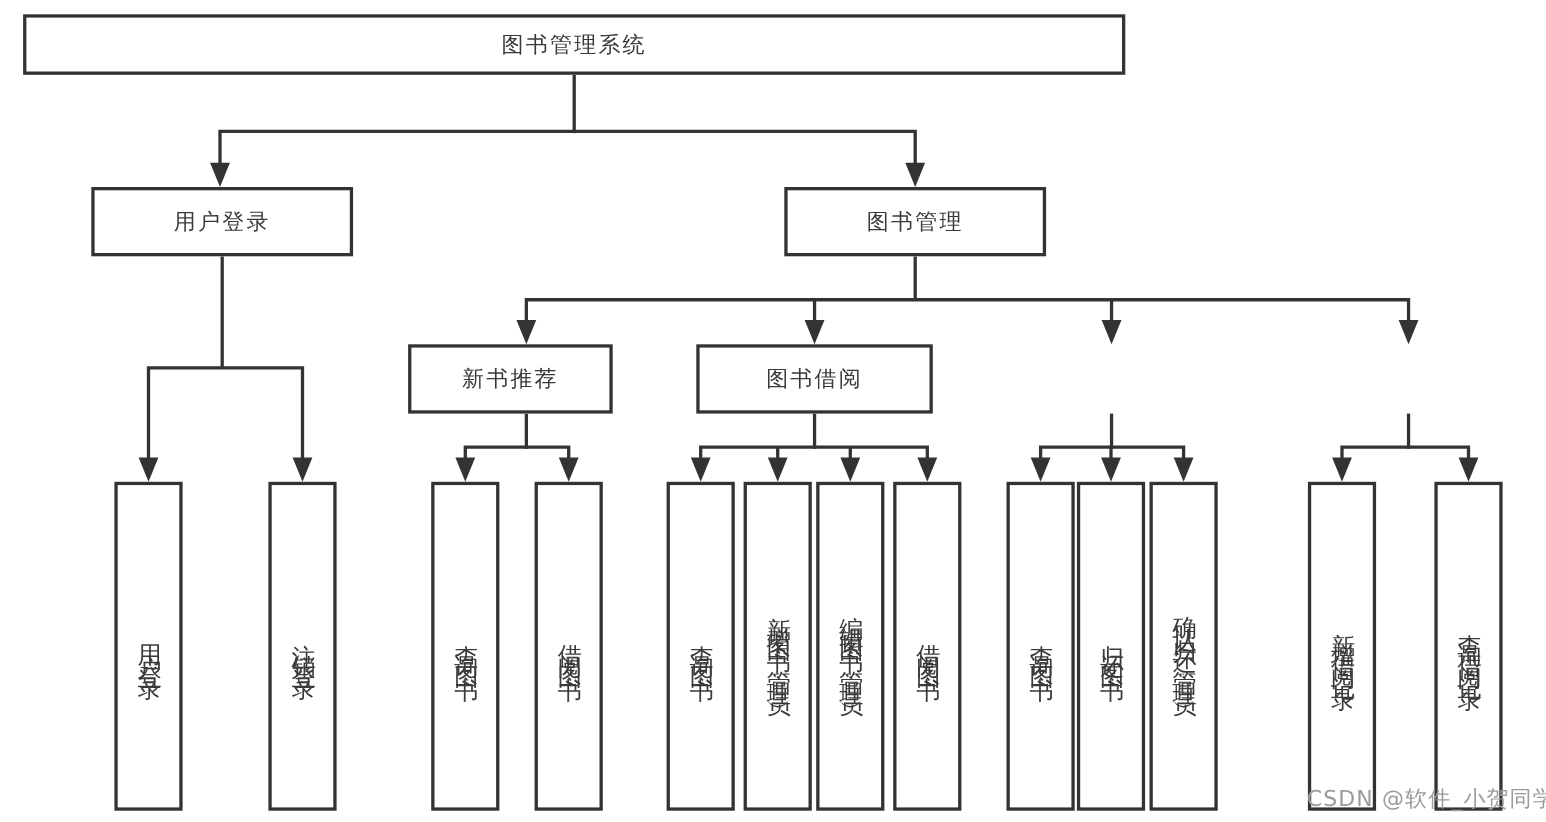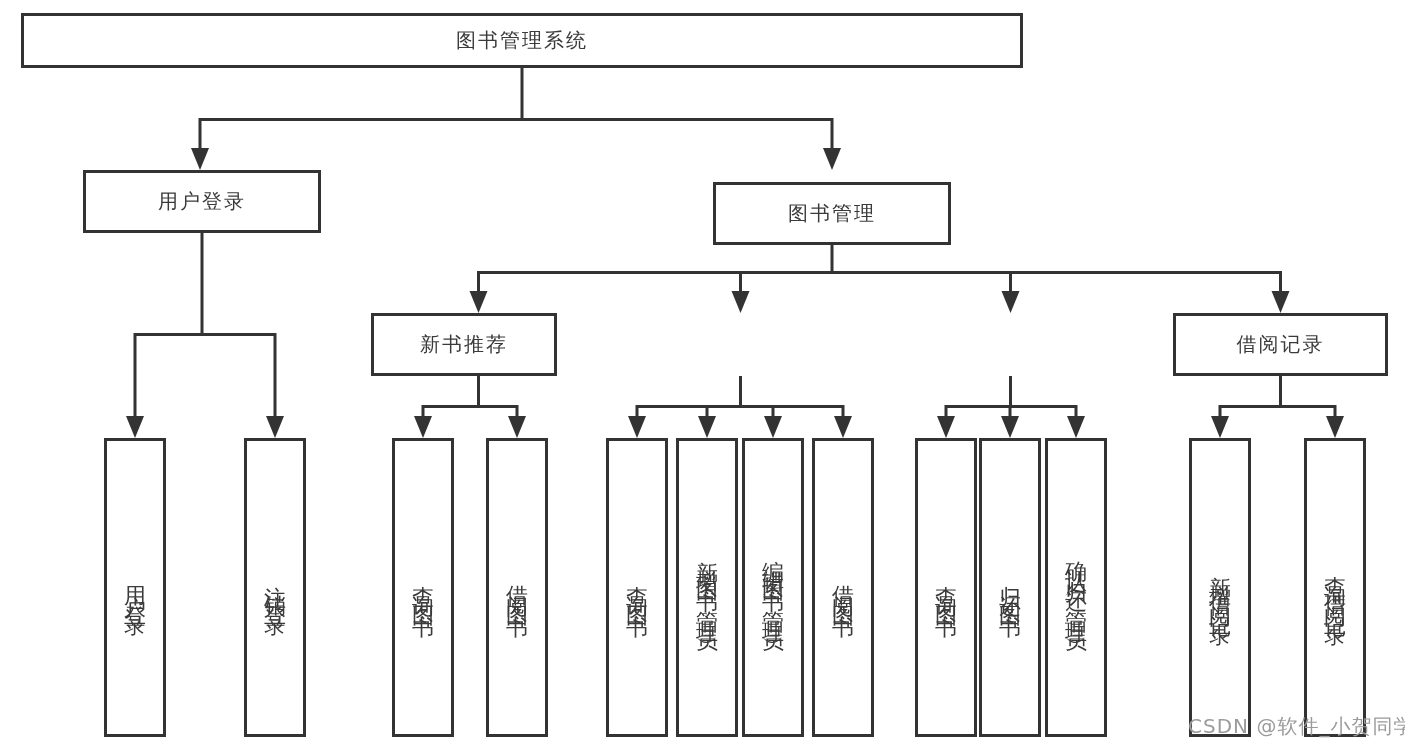--- a/index.html
+++ b/index.html
@@ -98,29 +98,29 @@
     <polygon class="arrow" points="1326,416 1344,416 1335,438"></polygon>
   </svg>
 
   <div class="node" style="left:21px;top:13px;width:1002px;height:55px">
     <span class="lbl">图书管理系统</span>
   </div>
 
   <div class="node" style="left:83px;top:170px;width:238px;height:63px">
     <span class="lbl">用户登录</span>
   </div>
-  <div class="node" style="left:713px;top:182px;width:238px;height:63px">
+  <div class="node" style="left:713px;top:170px;width:238px;height:63px">
     <span class="lbl">图书管理</span>
   </div>
 
   <div class="node" style="left:371px;top:313px;width:186px;height:63px">
     <span class="lbl">新书推荐</span>
   </div>
-  <div class="node" style="left:1173px;top:313px;width:215px;height:63px">
-    <span class="lbl">借阅记录</span>
+  <div class="node" style="left:633px;top:313px;width:215px;height:63px">
+    <span class="lbl">图书借阅</span>
   </div>
 
   <div class="vbox" style="left:104px">
     <span class="vlbl">用户登录</span>
   </div>
   <div class="vbox" style="left:244px">
     <span class="vlbl">注销登录</span>
   </div>
 
   <div class="vbox" style="left:392px">

